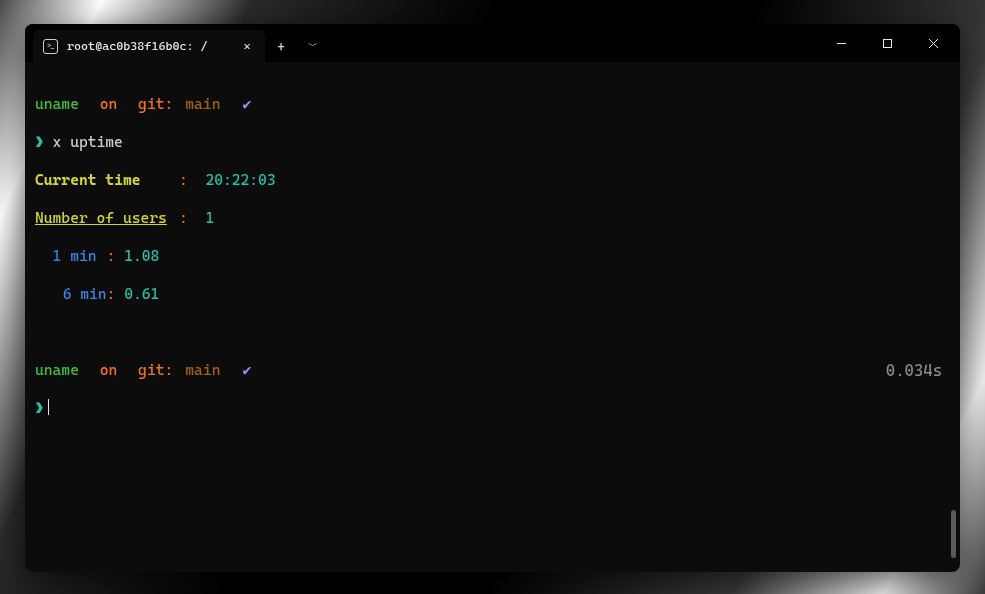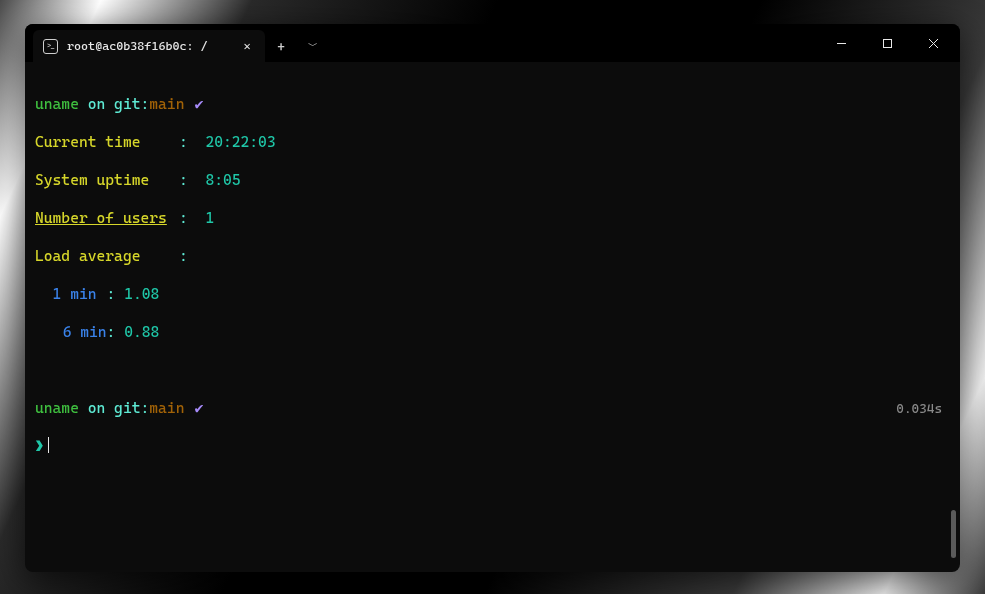--- a/index.html
+++ b/index.html
@@ -106,43 +106,43 @@
   .terminal-body {
     flex: 1;
     padding: 14px 14px 10px 10px;
     font-size: 15px;
     line-height: 19px;
     color: #cccccc;
     position: relative;
     white-space: pre;
     font-family: "Cascadia Code", Consolas, "Courier New", monospace;
   }
-  .prompt-line { display:flex; align-items:center; gap:0; }
+  .prompt-line { display:flex; align-items:center; gap:12px; }
   .green  { color:#3fbf3f; }
-  .white  { color:#5eead4; }
+  .white  { color:#f97316; }
   .orange { color:#a16207; }
   .yellow { color:#d6d62a; }
   .cyanv  { color:#1fc7a8;margin-top:32px; }
   .bluev  { color:#3a82e9; }
   .check { color:#a78bfa; margin-left:10px; font-size:15px; }
   .angle { color:#1fc7a8; font-weight:bold; }
   .cmd   { color:#cccccc; }
   .cursor {
     display:inline-block;
     width: 1.5px;
     height: 16px;
     background:#e8e8e8;
     vertical-align: -2px;
     margin-left: 4px;
   }
   .time-right {
     position:absolute;
     right: 18px;
     color:#8a8a8a;
-    font-size:13px;
+    font-size:16px;
   }
   .terminal-body .line { height:19px; }
   .scroll-thumb {
     position:absolute;
     right: 4px;
     bottom: 14px;
     width: 5px;
     height: 48px;
     background:#5a5a5a;
     border-radius: 3px;
@@ -178,25 +178,24 @@
         <svg width="11" height="11">
             <line x1="1" y1="1" x2="10" y2="10"></line>
             <line x1="10" y1="1" x2="1" y2="10"></line>
           </svg>
       </div>
     </div>
   </div>
 
   <div class="terminal-body">
 <div class="line prompt-line"><span class="green">uname</span><span class="white"> on </span><span class="white">git:</span><span class="orange">main</span><span class="check">✔</span></div>
-<div class="line"><span class="yellow" style="display:inline-block;width:144px;">Current time</span><span class="white">:</span>  <span class="cyanv">20:22:03</span></div>
-<div class="line"><span class="yellow" style="display:inline-block;width:144px;">System uptime</span><span class="white">:</span>  <span class="cyanv">8:05</span></div>
+<div class="line"><span class="angle">❯</span> <span class="cmd">x uptime</span></div>
+<div class="line"><span class="yellow" style="display:inline-block;width:144px;font-weight:bold;">Current time</span><span class="white">:</span>  <span class="cyanv">20:22:03</span></div>
 <div class="line"><span class="yellow" style="display:inline-block;width:144px;text-decoration:underline;">Number of users</span><span class="white">:</span>  <span class="cyanv">1</span></div>
-<div class="line"><span class="yellow" style="display:inline-block;width:144px;">Load average</span><span class="white">:</span></div>
 <div class="line">  <span class="bluev" style="display:inline-block;width:54px;text-align:left;">1 min</span><span class="white">:</span> <span class="cyanv">1.08</span></div>
-<div class="line">  <span class="bluev" style="display:inline-block;width:54px;text-align:right;">6 min</span><span class="white">:</span> <span class="cyanv">0.88</span></div>
+<div class="line">  <span class="bluev" style="display:inline-block;width:54px;text-align:right;">6 min</span><span class="white">:</span> <span class="cyanv">0.61</span></div>
 <div class="line"></div>
 <div class="line prompt-line"><span class="green">uname</span><span class="white"> on </span><span class="white">git:</span><span class="orange">main</span><span class="check">✔</span><span class="time-right">0.034s</span></div>
 <div class="line"><span class="angle">❯</span><span class="cursor"></span></div>
 
     <div class="scroll-thumb"></div>
   </div>
 </div>
 
 </body></html>

